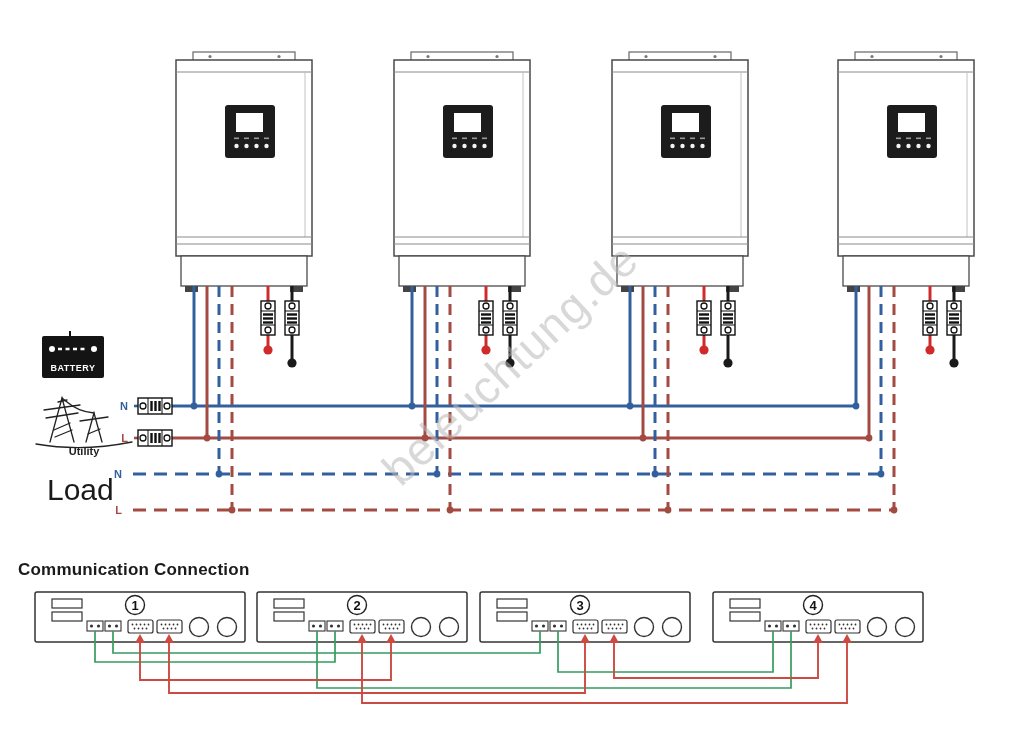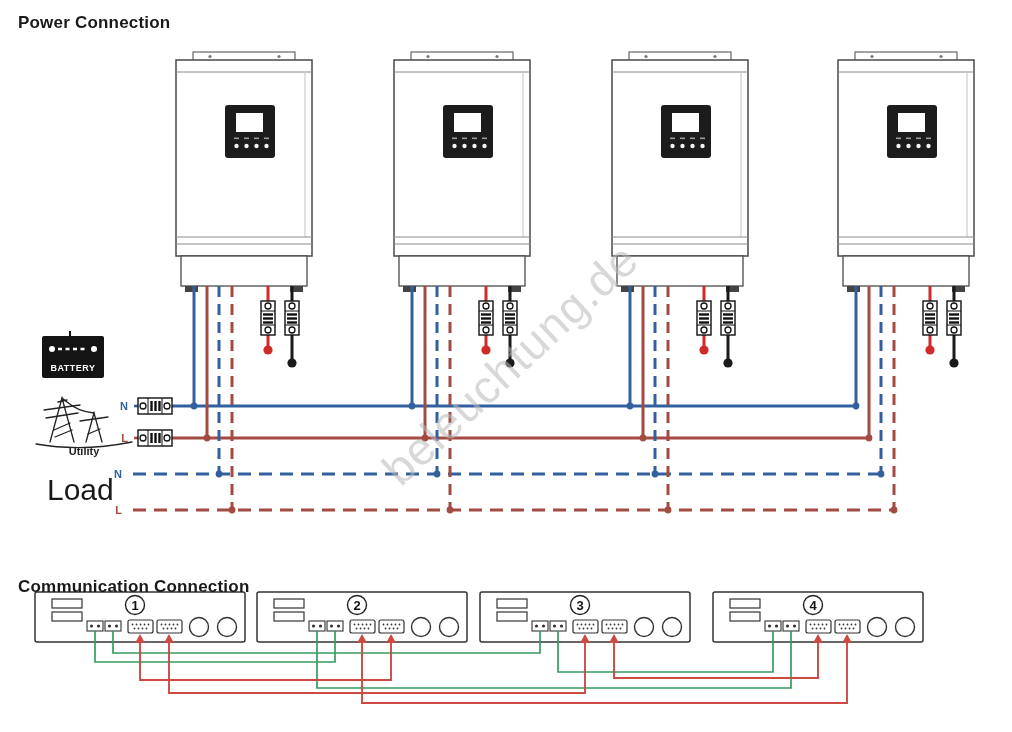--- a/index.html
+++ b/index.html
@@ -469,16 +469,15 @@
         <polyline points="169,643 169,693 585,693 585,643" fill="none" stroke="#cb4b43" stroke-width="1.9"></polyline>
         <polygon points="169,634 164,643 174,643" fill="#cb4b43"></polygon>
         <polygon points="585,634 580,643 590,643" fill="#cb4b43"></polygon>
       </g>
       <g>
         <polyline points="362,643 362,703 847,703 847,643" fill="none" stroke="#cb4b43" stroke-width="1.9"></polyline>
         <polygon points="362,634 357,643 367,643" fill="#cb4b43"></polygon>
         <polygon points="847,634 842,643 852,643" fill="#cb4b43"></polygon>
       </g>
     </svg>
-  <div class="heading" style="top:13px">Power Connection</div>
-  <div class="heading" style="top:577px">Communication Connection</div>
+  <div class="heading" style="top:560px">Communication Connection</div>
   <div class="watermark">beleuchtung.de</div>
 </div>
 
 </body></html>

